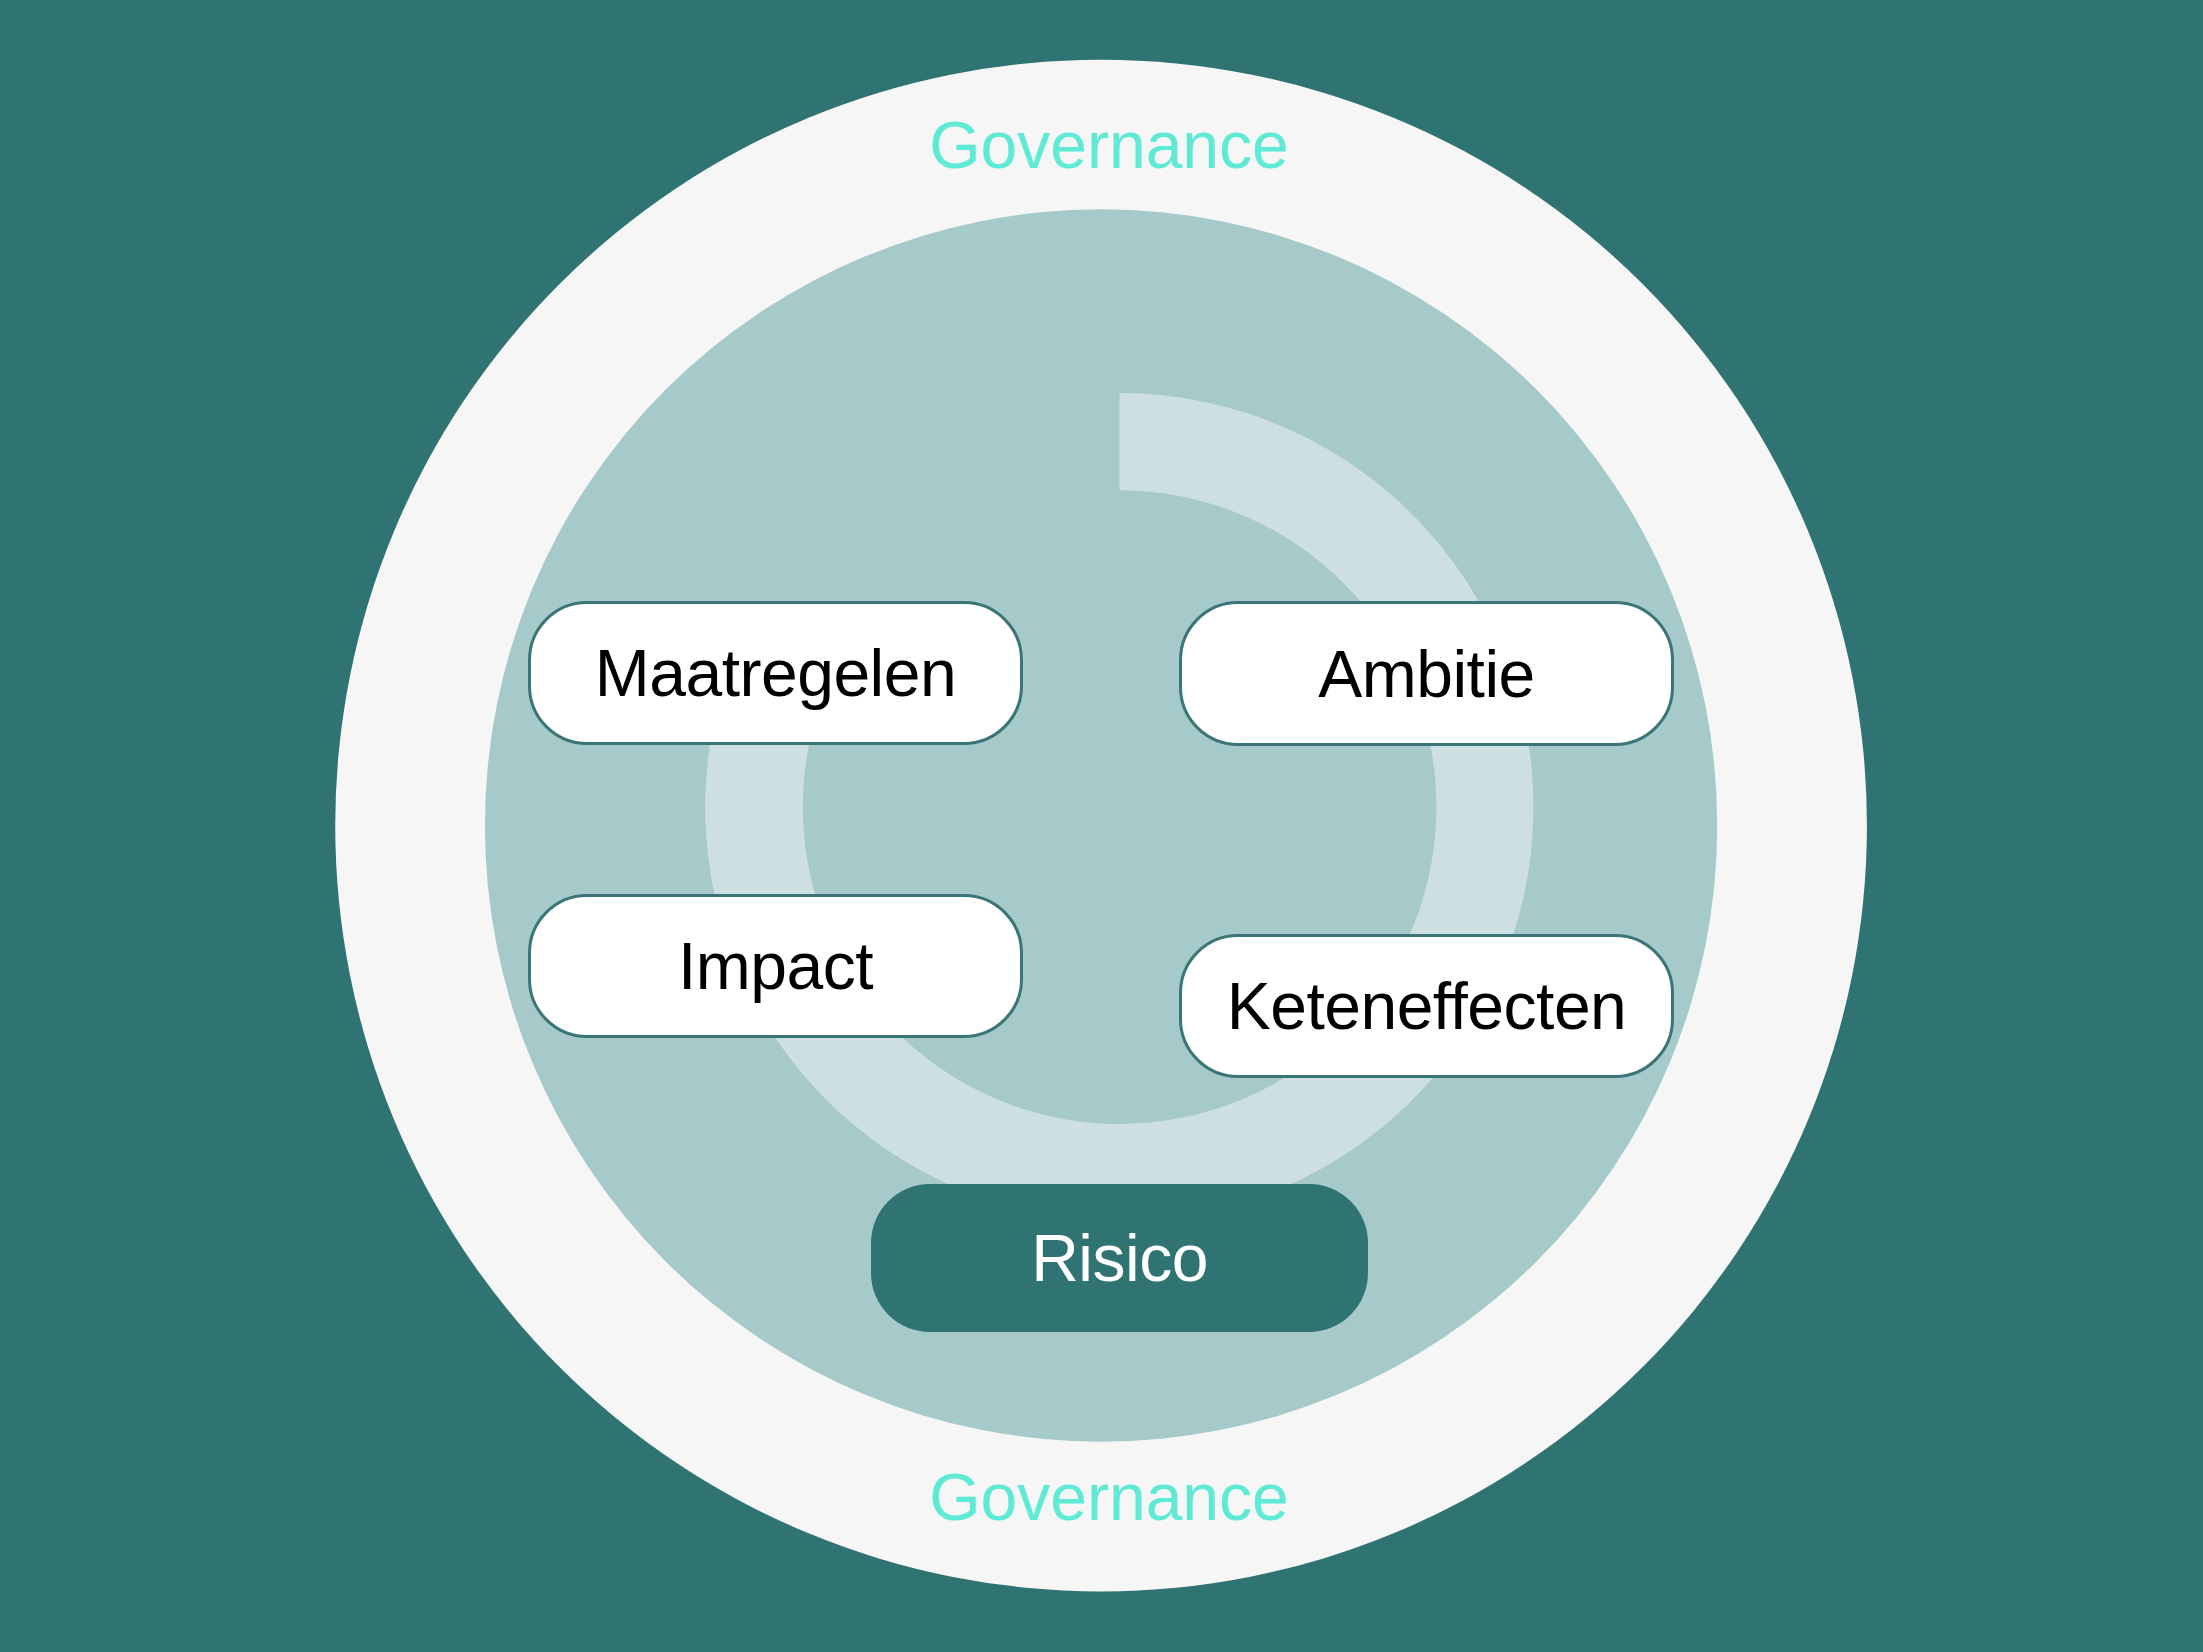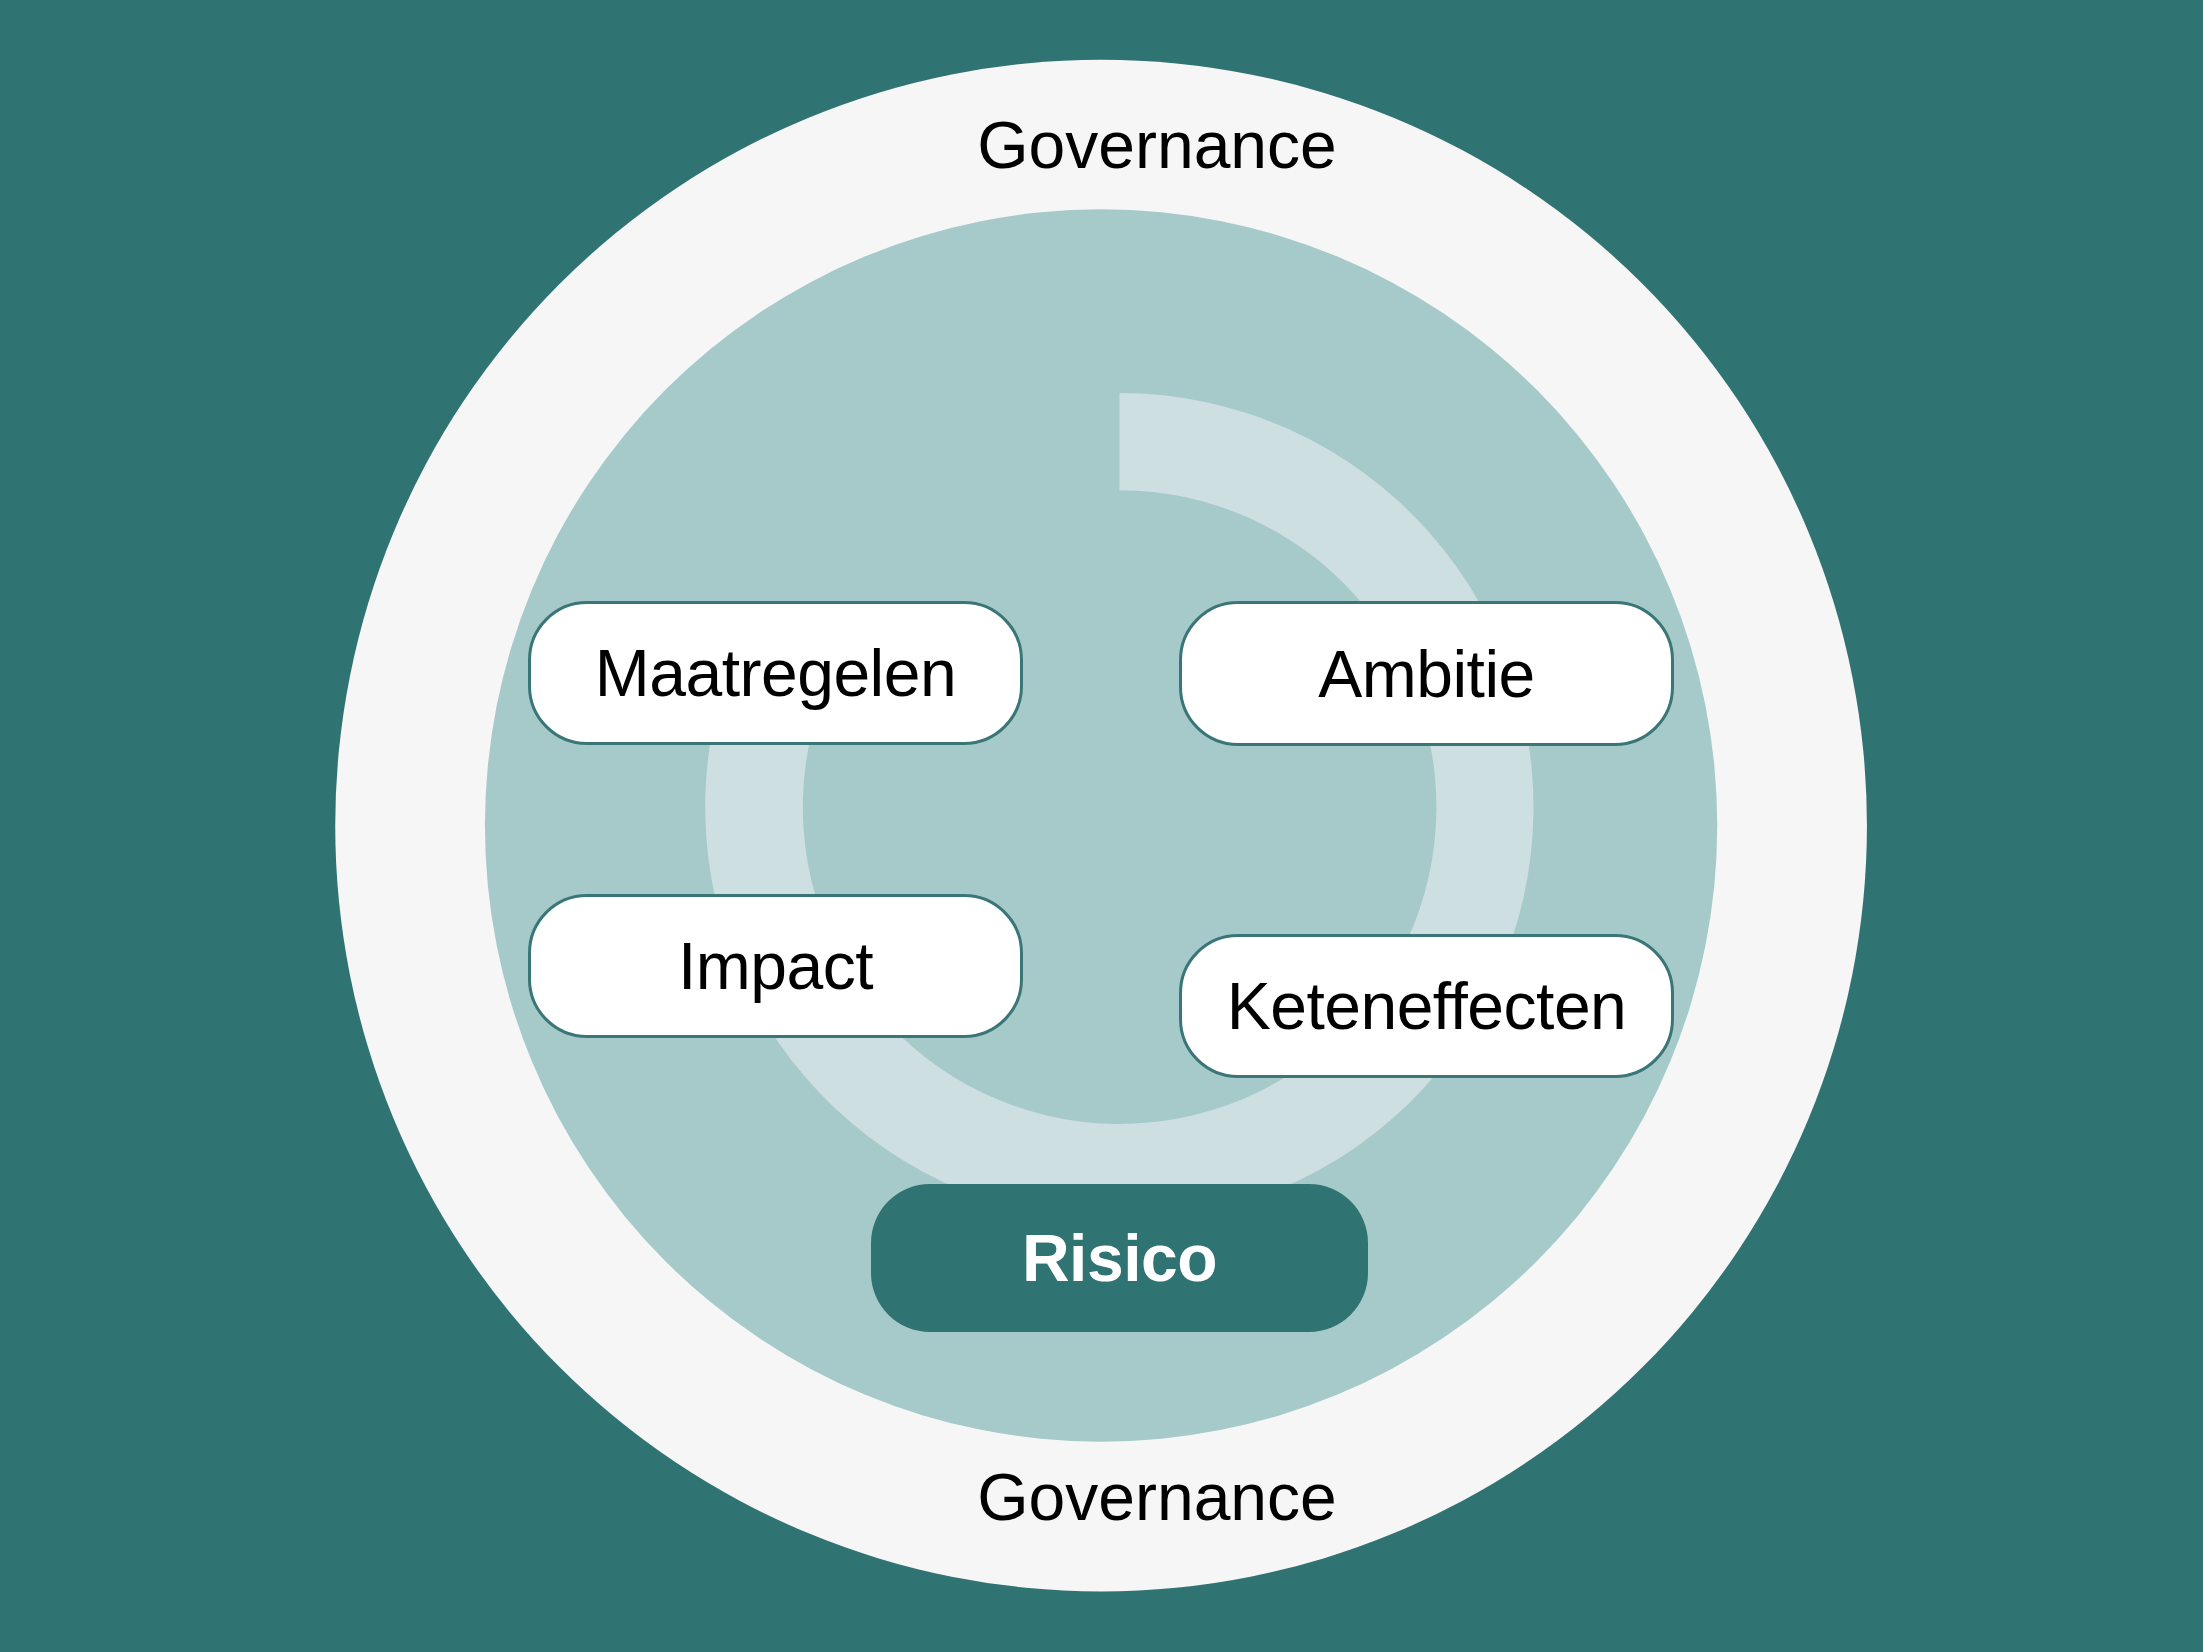--- a/index.html
+++ b/index.html
@@ -19,27 +19,26 @@
     }
     svg.shapes {
       position: absolute;
       left: 0;
       top: 0;
       width: 2204px;
       height: 1652px;
     }
     .label {
       position: absolute;
-      color: #000000;
+      color: #5eead4;
       font-size: 66px;
       line-height: 1;
       white-space: nowrap;
       text-align: center;
       transform: translateX(-50%);
-      margin-left: 48px;
     }
     .pill {
       position: absolute;
       box-sizing: border-box;
       background: #ffffff;
       border: 3.7px solid #3a7677;
       border-radius: 59px;
       display: flex;
       align-items: center;
       justify-content: center;
@@ -85,18 +84,18 @@
   </div>
 
   <div class="pill" style="left:528px; top:894px; width:495px; height:144px;">
     <span class="pill-text">Impact</span>
   </div>
 
   <div class="pill" style="left:528px; top:601px; width:495px; height:144px;">
     <span class="pill-text">Maatregelen</span>
   </div>
 
-  <div class="pill risk" style="left:871px; top:1184px; width:497px; height:148px;font-weight:bold;">
+  <div class="pill risk" style="left:871px; top:1184px; width:497px; height:148px;">
     <span class="pill-text">Risico</span>
   </div>
 
 </div>
 
 
 </body></html>

